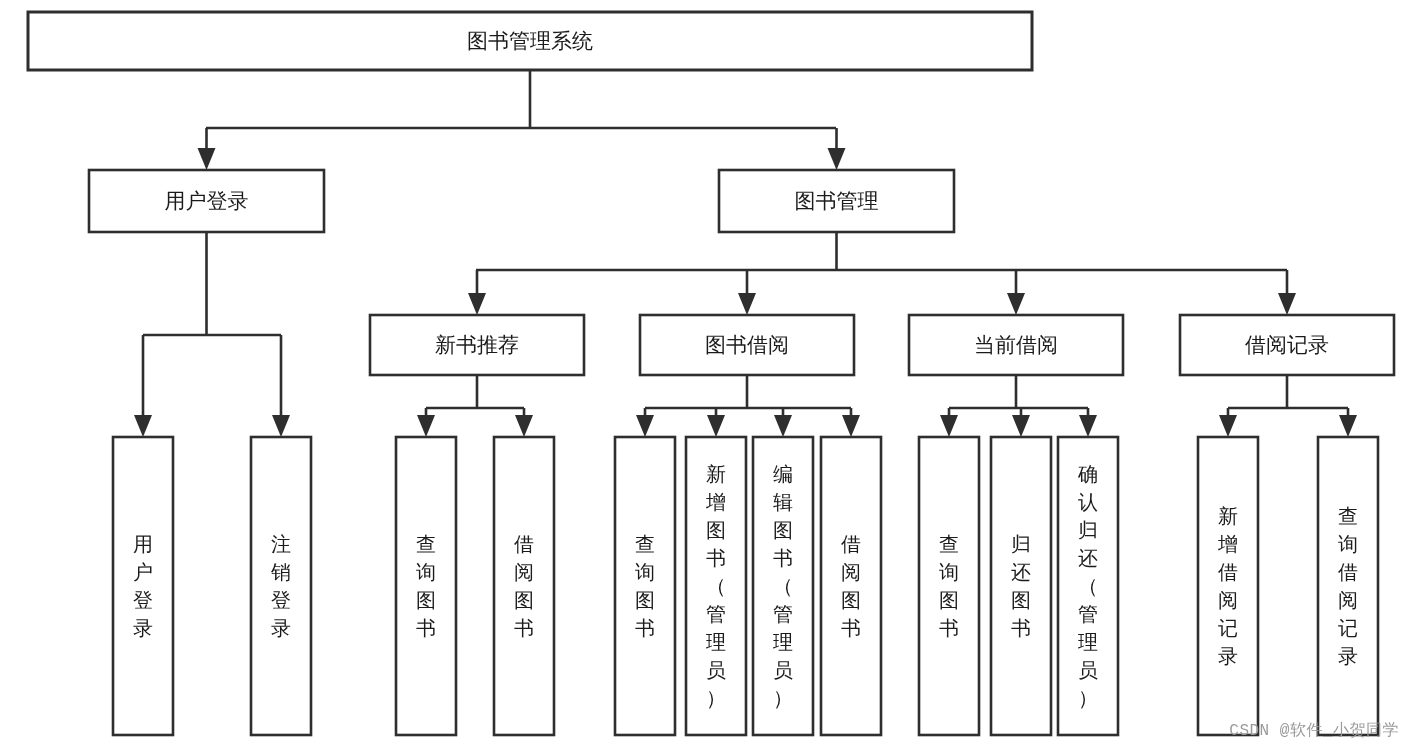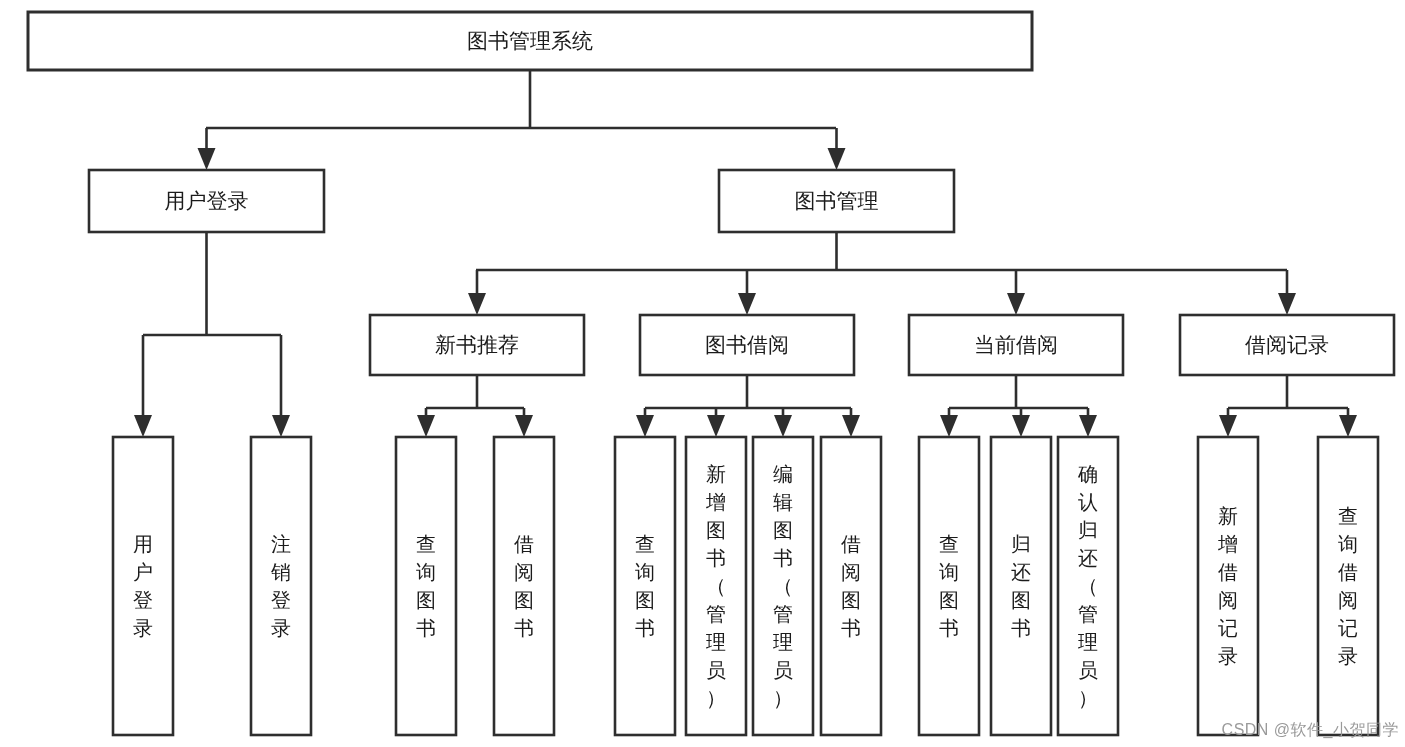--- a/index.html
+++ b/index.html
@@ -51,21 +51,21 @@
     text-anchor: middle;
     dominant-baseline: middle;
   }
   .node-label.vertical {
     font-size: 20px;
   }
   .watermark {
     position: absolute;
     right: 14px;
     bottom: 6px;
-    font-family: Liberation Sans, sans-serif;
+    font-family: Liberation Mono, monospace;
     font-size: 16px;
     color: #9a9a9a;
     white-space: nowrap;
     letter-spacing: 0.5px;
     user-select: none;
   }
 </style>
 </head>
 <body>
 

